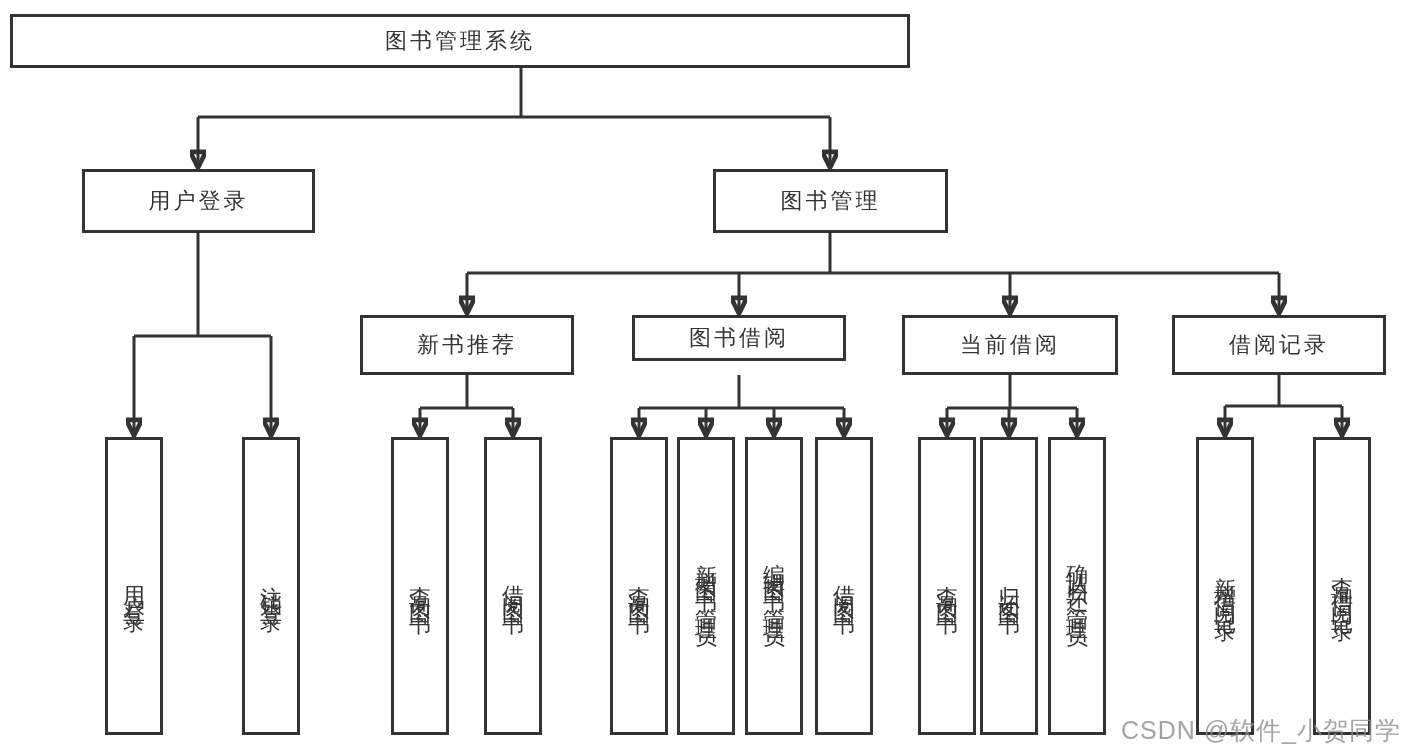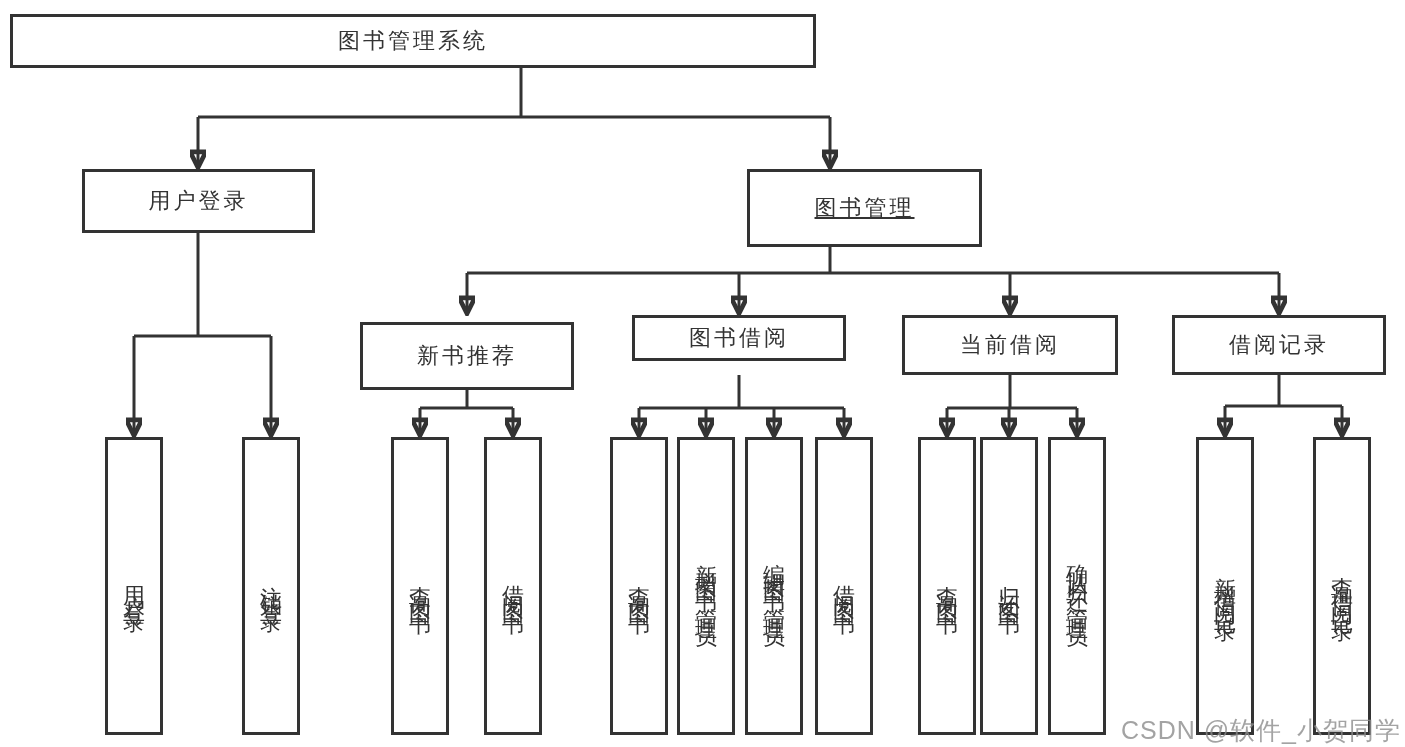--- a/index.html
+++ b/index.html
@@ -49,24 +49,24 @@
     position: absolute;
     top: 714px;
     right: 4px;
     font-size: 25px;
     letter-spacing: 1px;
     color: rgba(140, 140, 140, 0.8);
     z-index: 3;
     white-space: nowrap;
   }
   
-  #n-root            { left: 10px;   top: 14px;  width: 806px; height: 54px; }
+  #n-root            { left: 10px;   top: 14px;  width: 900px; height: 54px; }
   #n-user-login      { left: 82px;   top: 169px; width: 233px;  height: 64px; }
-  #n-book-mgmt       { left: 747px;  top: 169px; width: 235px;  height: 78px; text-decoration: underline; }
-  #n-new-book-rec    { left: 360px;  top: 315px; width: 214px;  height: 68px; margin-top: 7px; }
+  #n-book-mgmt       { left: 713px;  top: 169px; width: 235px;  height: 64px; }
+  #n-new-book-rec    { left: 360px;  top: 315px; width: 214px;  height: 60px; }
   #n-book-borrow     { left: 632px;  top: 315px; width: 214px;  height: 46px; }
   #n-current-borrow  { left: 902px;  top: 315px; width: 216px;  height: 60px; }
   #n-borrow-records  { left: 1172px; top: 315px; width: 214px;  height: 60px; }
   .leaf { top: 437px; width: 58px; height: 298px; }
   #l-user-login          { left: 105px;  }
   #l-logout              { left: 242px;  }
   #l-query-books-1       { left: 391px;  }
   #l-borrow-books-1      { left: 484px;  }
   #l-query-books-2       { left: 610px;  }
   #l-add-books           { left: 677px;  }

